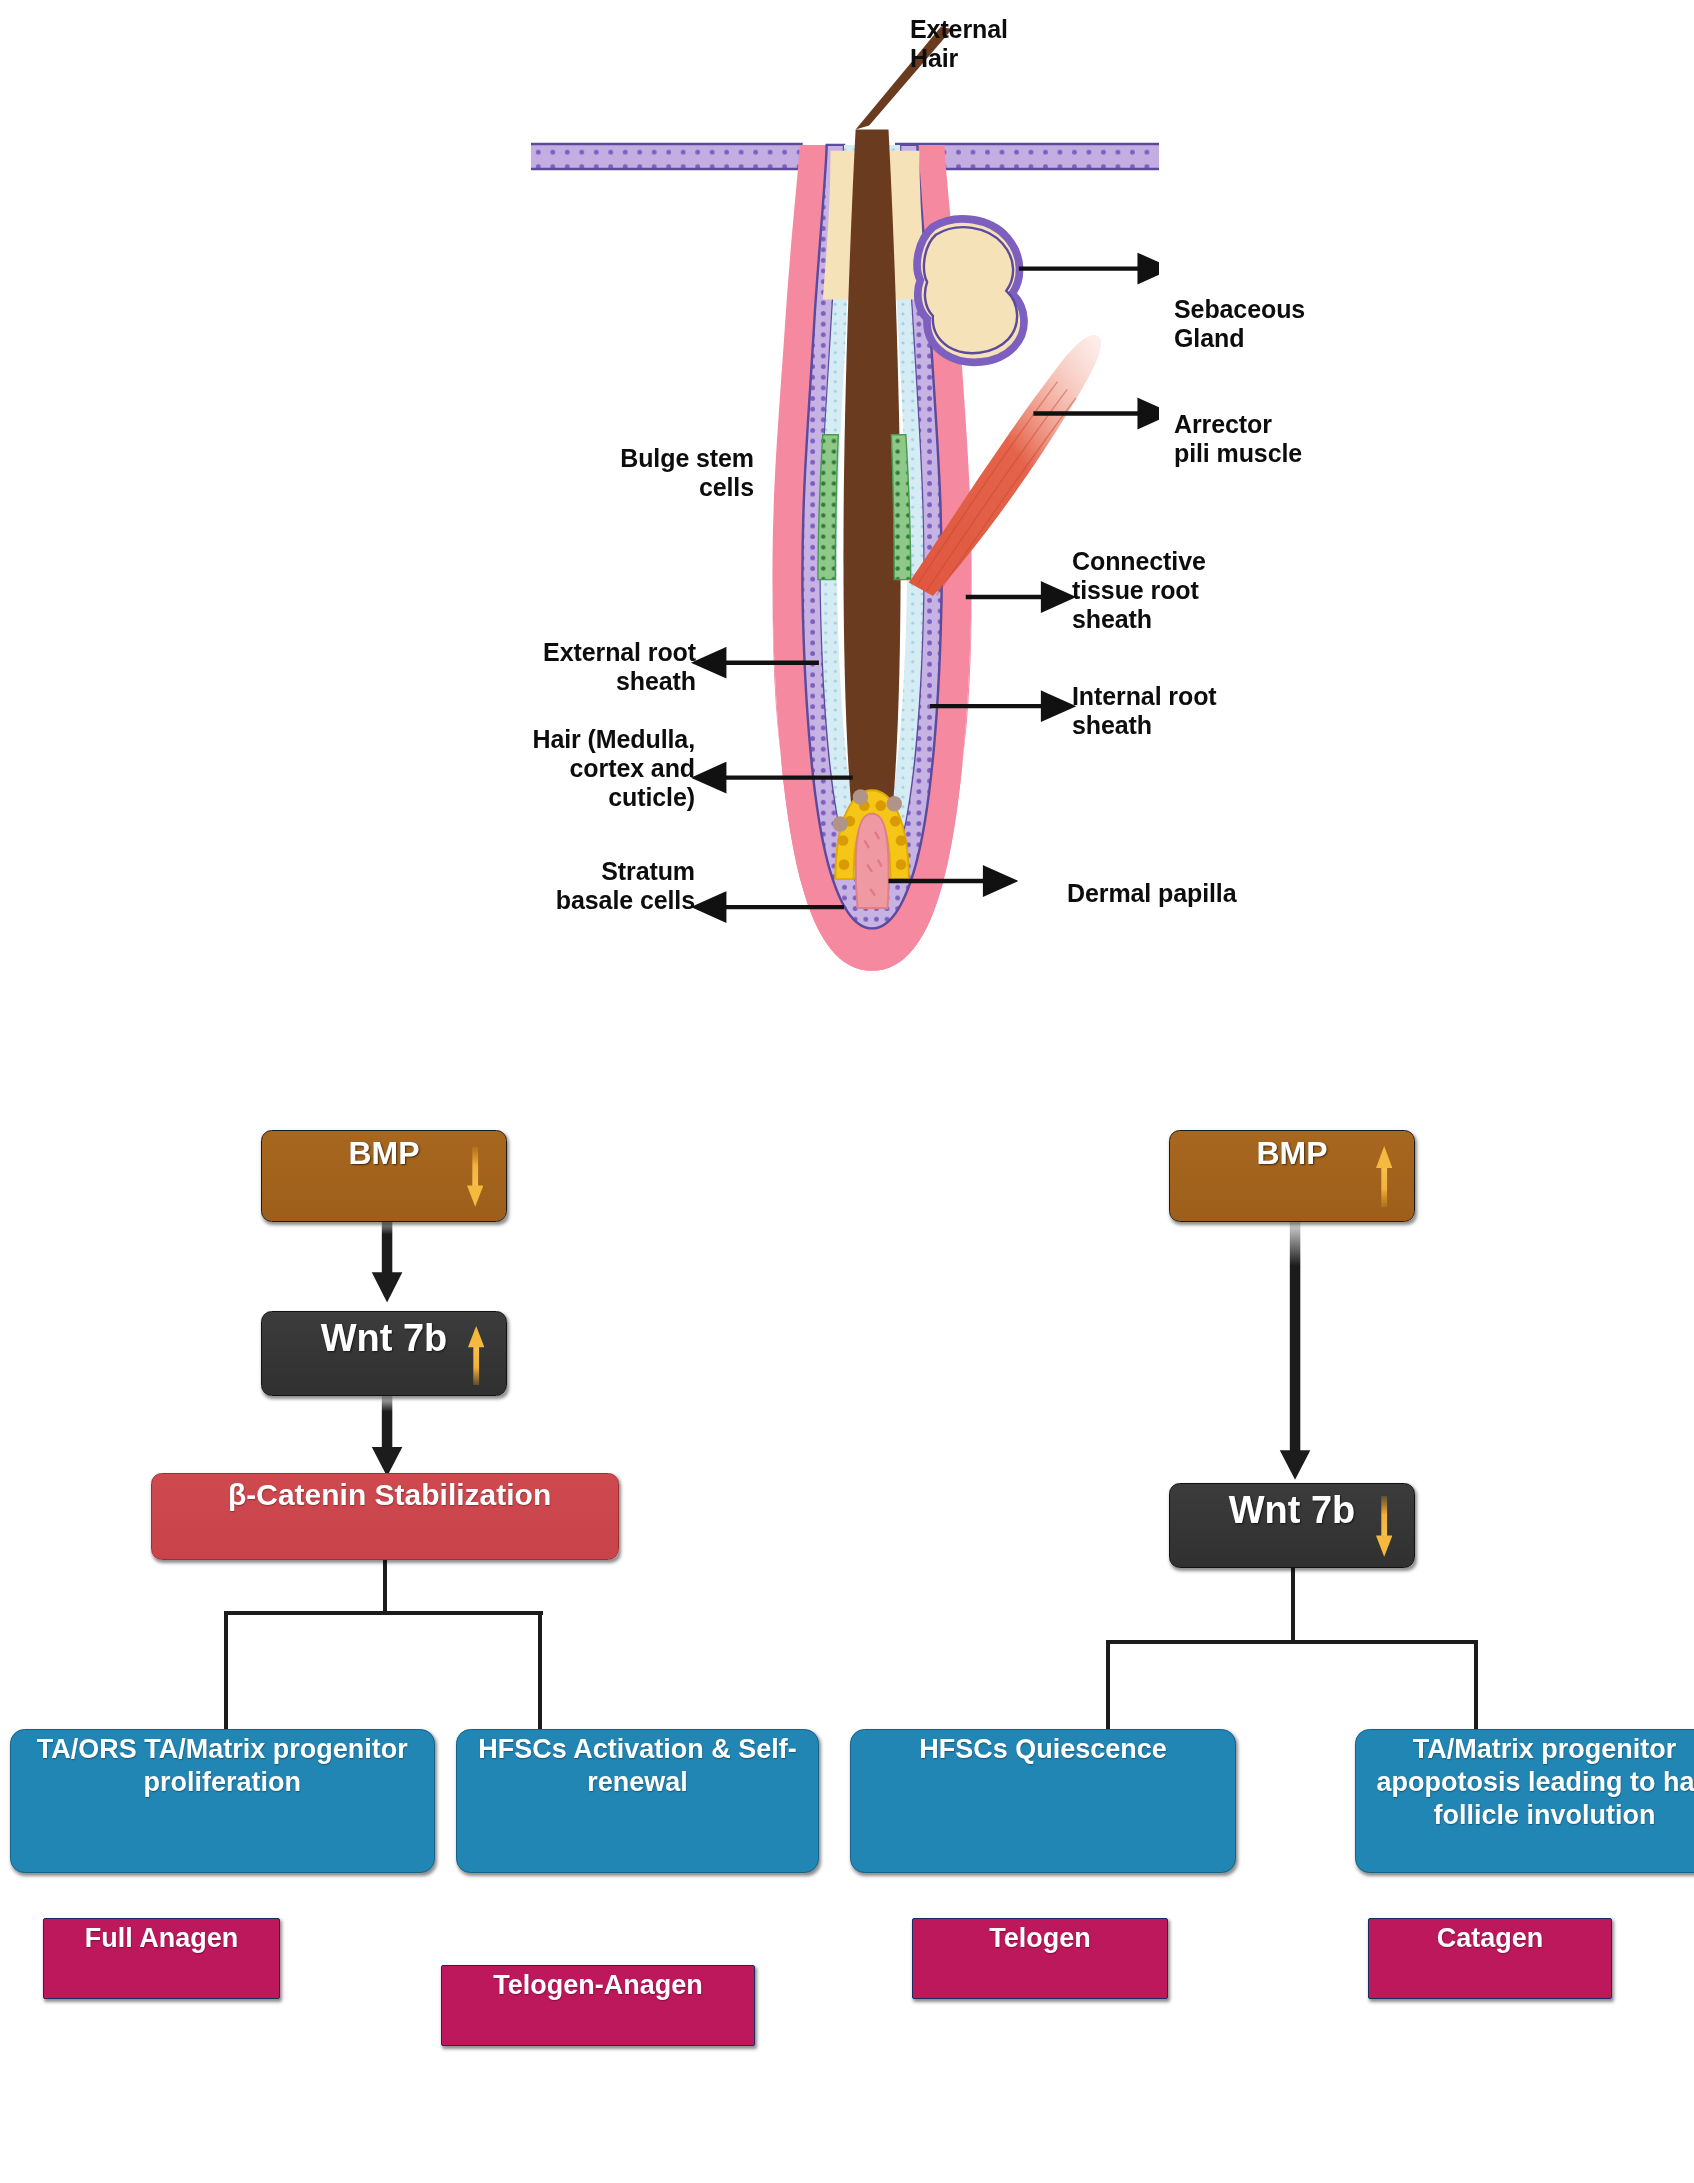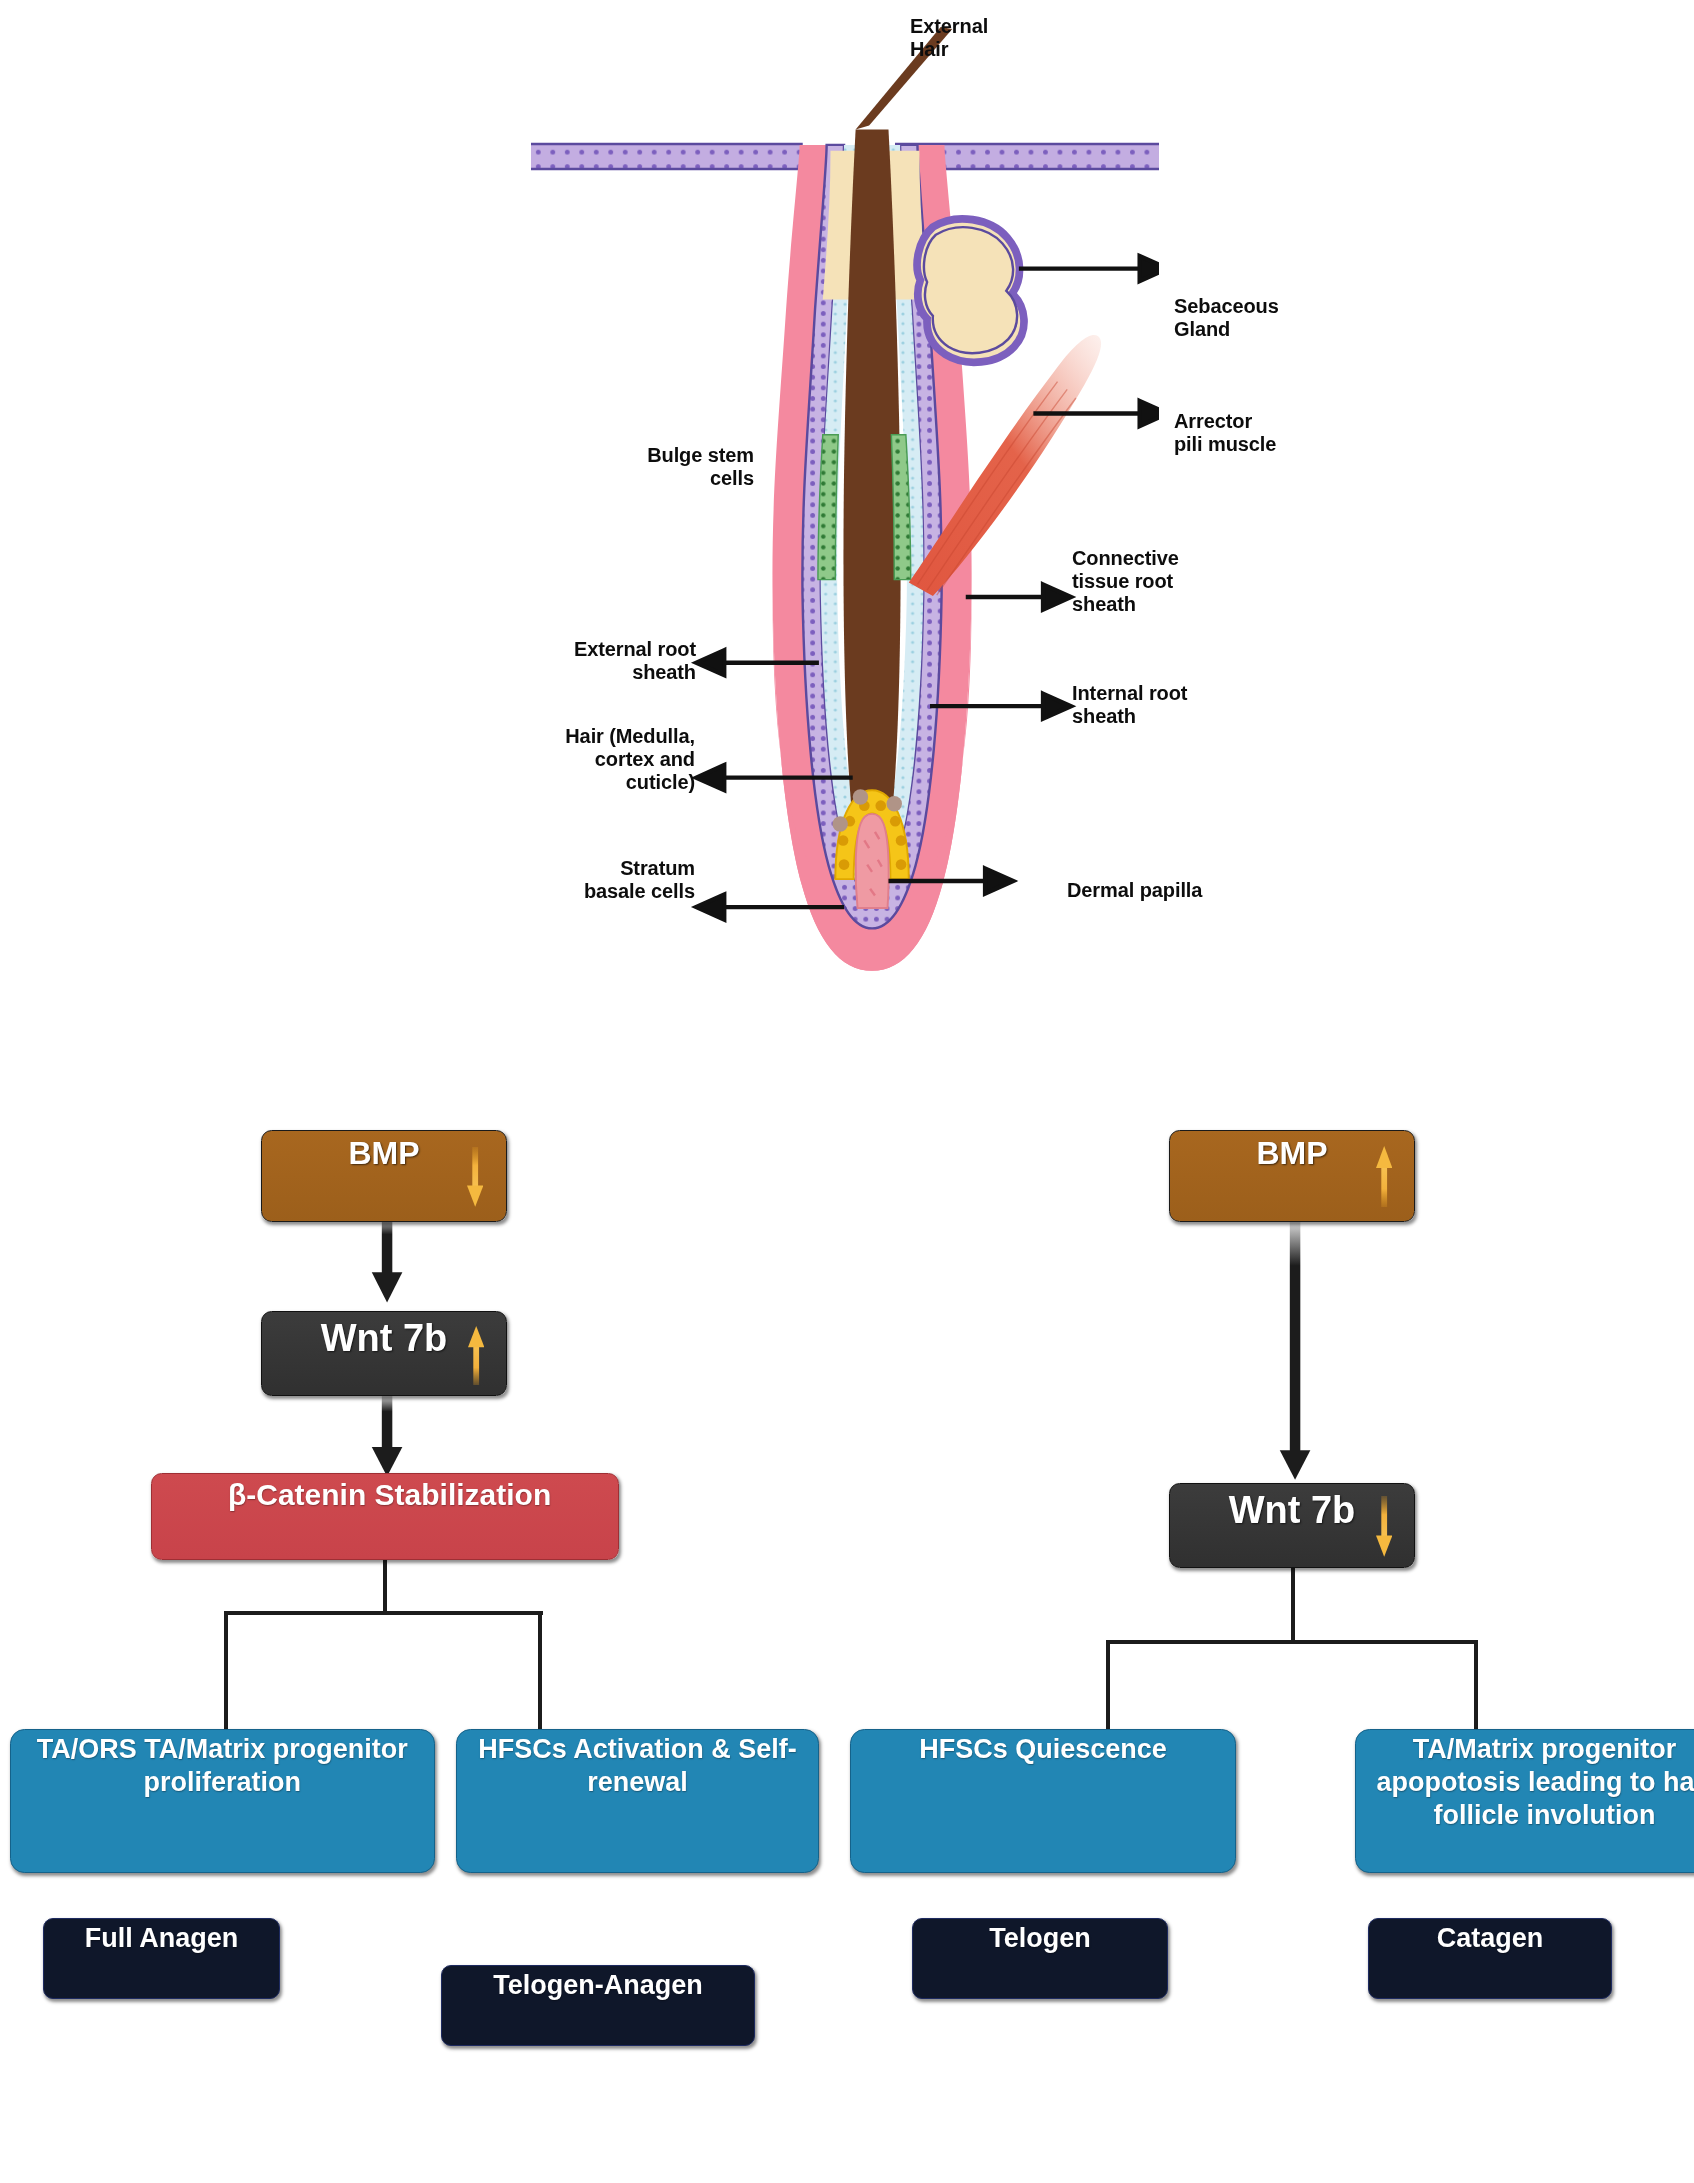--- a/index.html
+++ b/index.html
@@ -5,21 +5,21 @@
   html,body{margin:0;padding:0;background:#ffffff;}
   body{width:1695px;height:2183px;position:relative;overflow:hidden;
        font-family:"Liberation Sans","DejaVu Sans",sans-serif;}
 
   .fig{position:absolute;left:0;top:0;width:1695px;height:2183px;}
 
   
   #panelA{position:absolute;left:0;top:0;width:1695px;height:1053px;}
   #follicleSvg{position:absolute;left:531px;top:0px;width:628px;height:1024px;}
 
-  .anno{position:absolute;color:#0d0d0d;font-weight:bold;font-size:20px;
+  .anno{position:absolute;color:#0d0d0d;font-weight:bold;font-size:25px;
         line-height:1.16;letter-spacing:-0.1px;}
   .anno.r{text-align:right;}
   .anno.l{text-align:left;}
 
   
   #panelB{position:absolute;left:0;top:1053px;width:1695px;height:1130px;}
 
   .node{position:absolute;box-sizing:border-box;display:flex;
         align-items:flex-start;justify-content:center;text-align:center;
         color:#ffffff;font-weight:bold;border-radius:12.6px;
@@ -27,22 +27,22 @@
         padding:2.9px 6.8px;line-height:1.22;}
 
   .node.bmp{background:linear-gradient(180deg,#a8671f 0%,#9c5f1b 100%);
             border:1.4px solid #1a1a1a;font-size:32px;border-radius:10.6px;}
   .node.wnt{background:linear-gradient(180deg,#3c3c3c 0%,#303030 100%);
             border:1.4px solid #111;font-size:38px;border-radius:10.6px;}
   .node.cat{background:linear-gradient(180deg,#ce4a4f 0%,#c8434a 100%);
             border:1px solid #9e2f34;font-size:30px;border-radius:10.6px;padding-left:16px;}
   .node.blue{background:#2286b4;border:1px solid #15628a;font-size:27px;
              border-radius:14.5px;}
-  .node.navy{background:#0f172a;border:1px solid #1d2a60;font-size:27px;
-             border-radius:10px;}
+  .node.navy{background:#be185d;border:1px solid #1d2a60;font-size:27px;
+             border-radius:2px;}
 
   .node .lbl{display:inline-block;text-shadow:0.5px 1px 1.4px rgba(0,0,0,.35);}
   .node.bmp .lbl,.node.wnt .lbl{text-shadow:1px 1.4px 1.9px rgba(0,0,0,.6);}
 
   
   .arrGly{position:absolute;width:16.4px;}
   .arrGly svg{display:block;width:16.4px;}
 
   
   .conn{position:absolute;background:#1c1c1c;}

